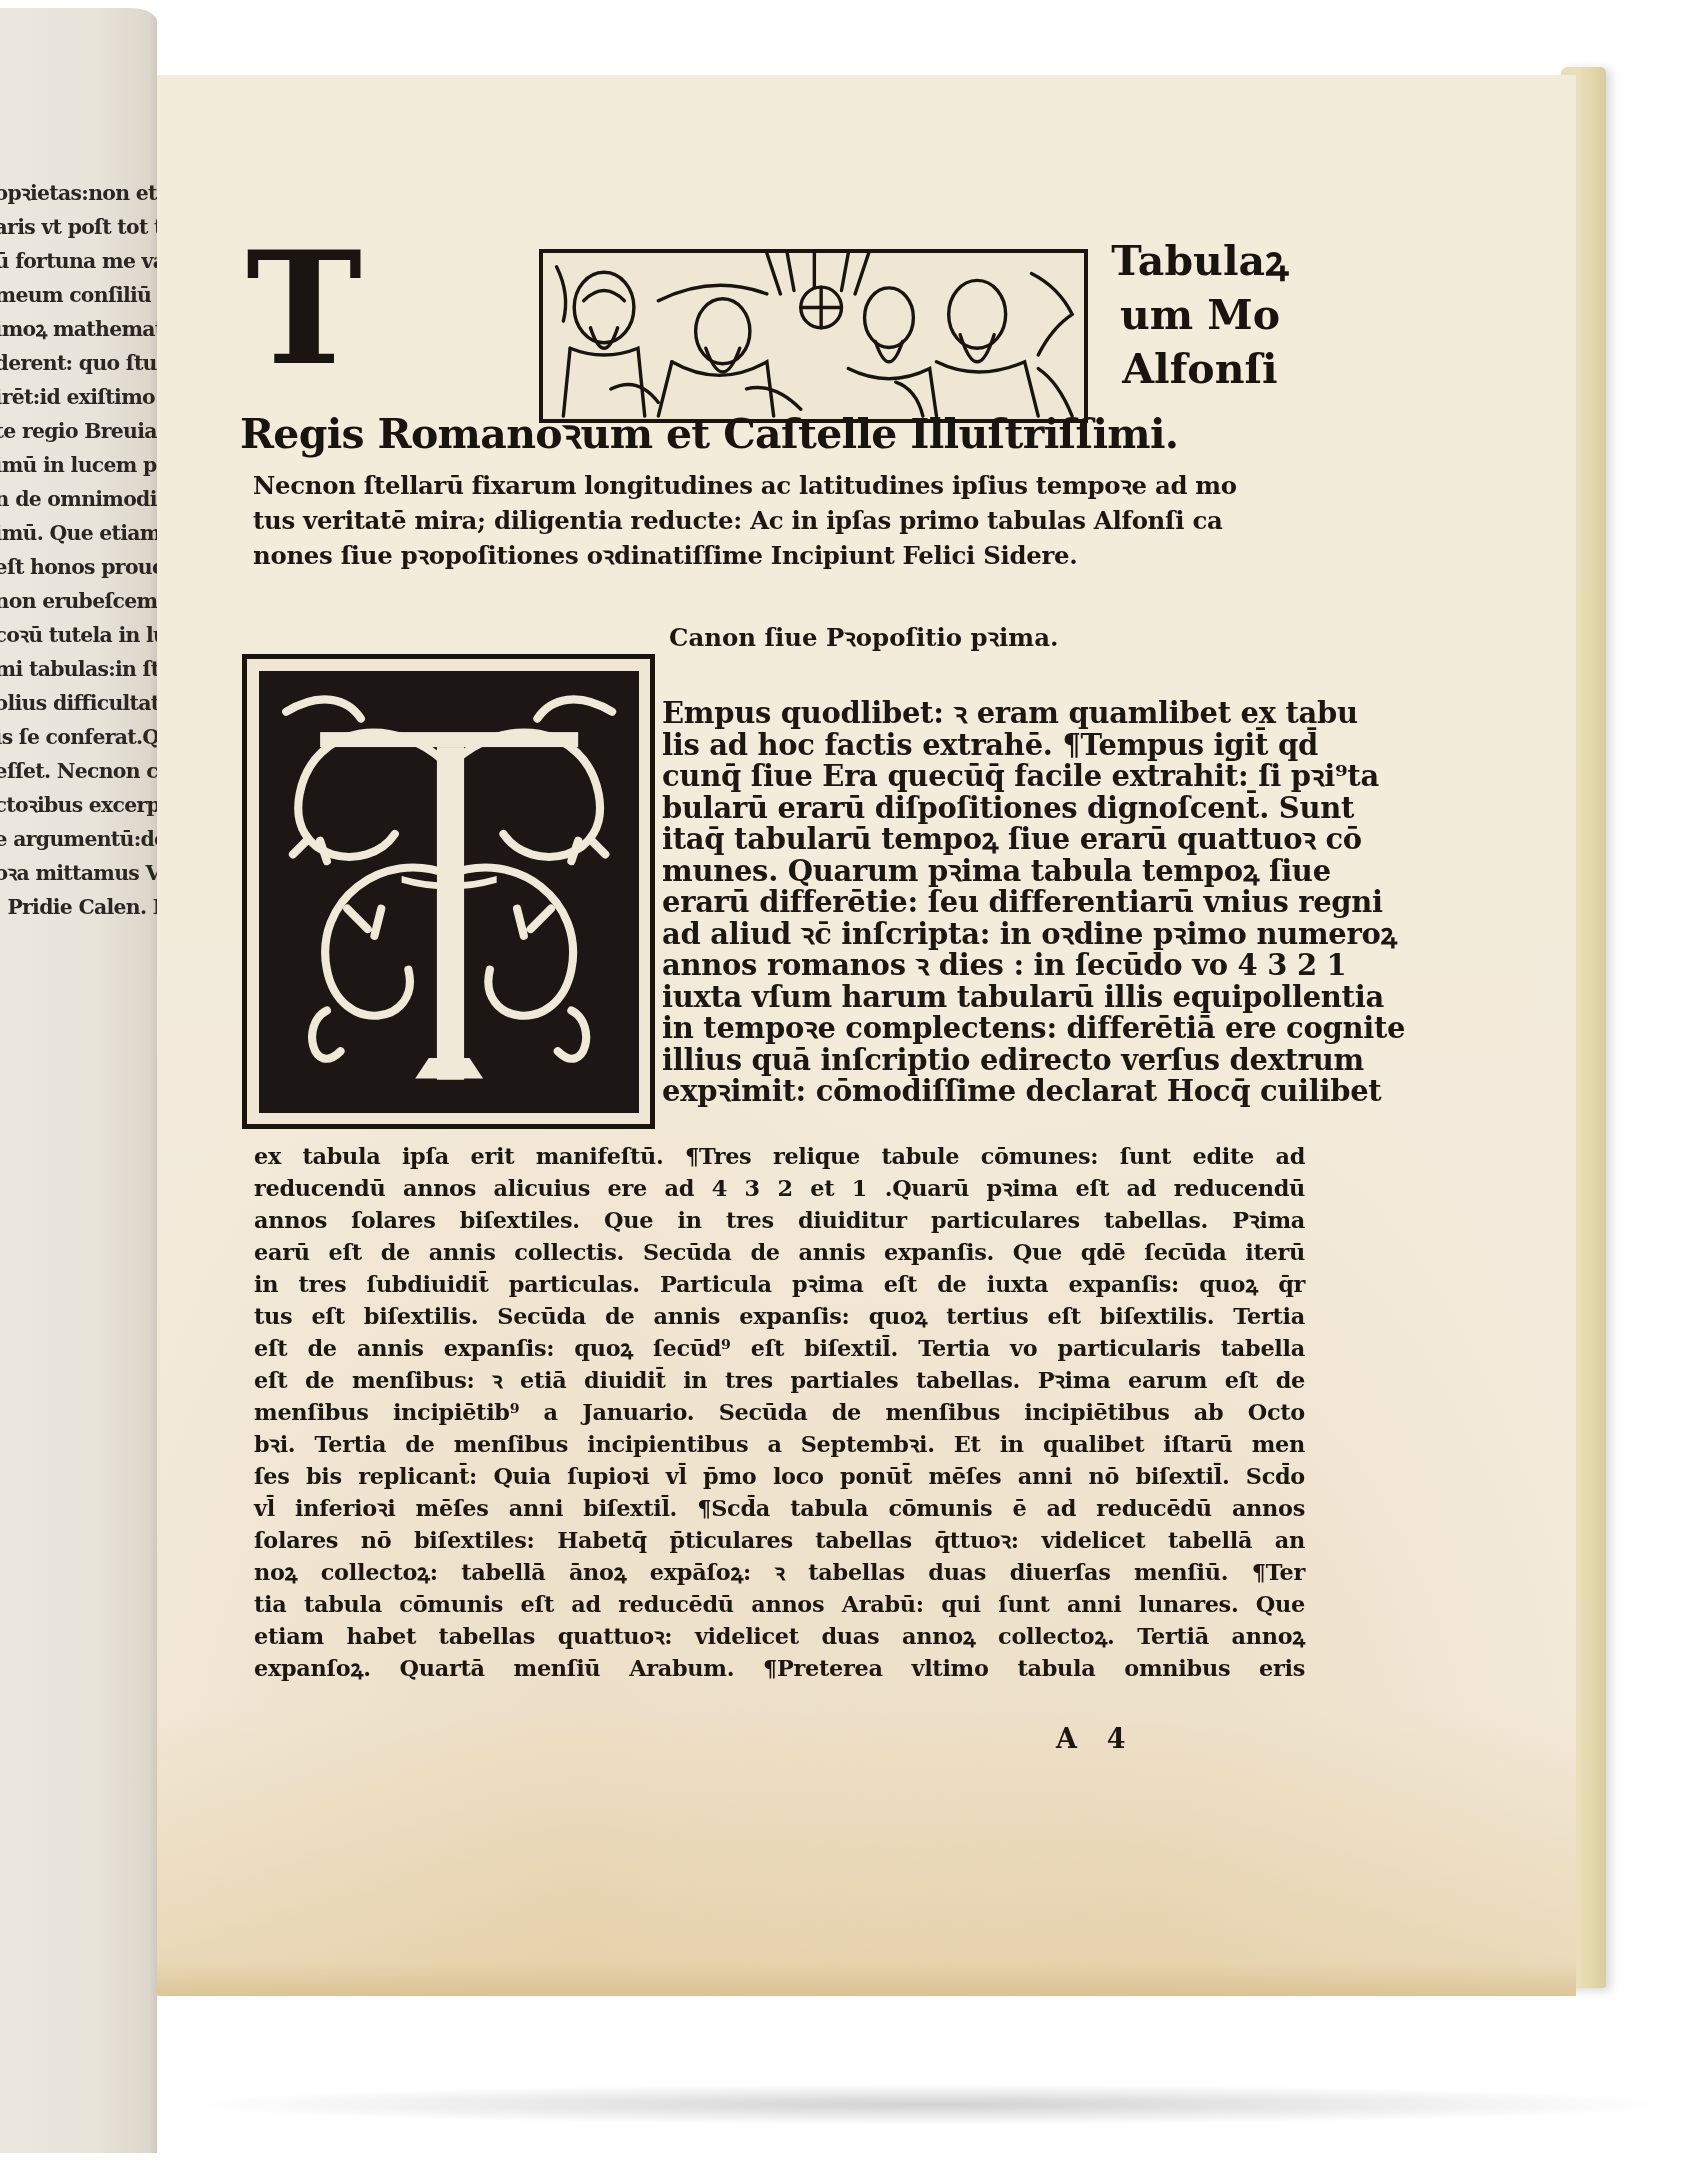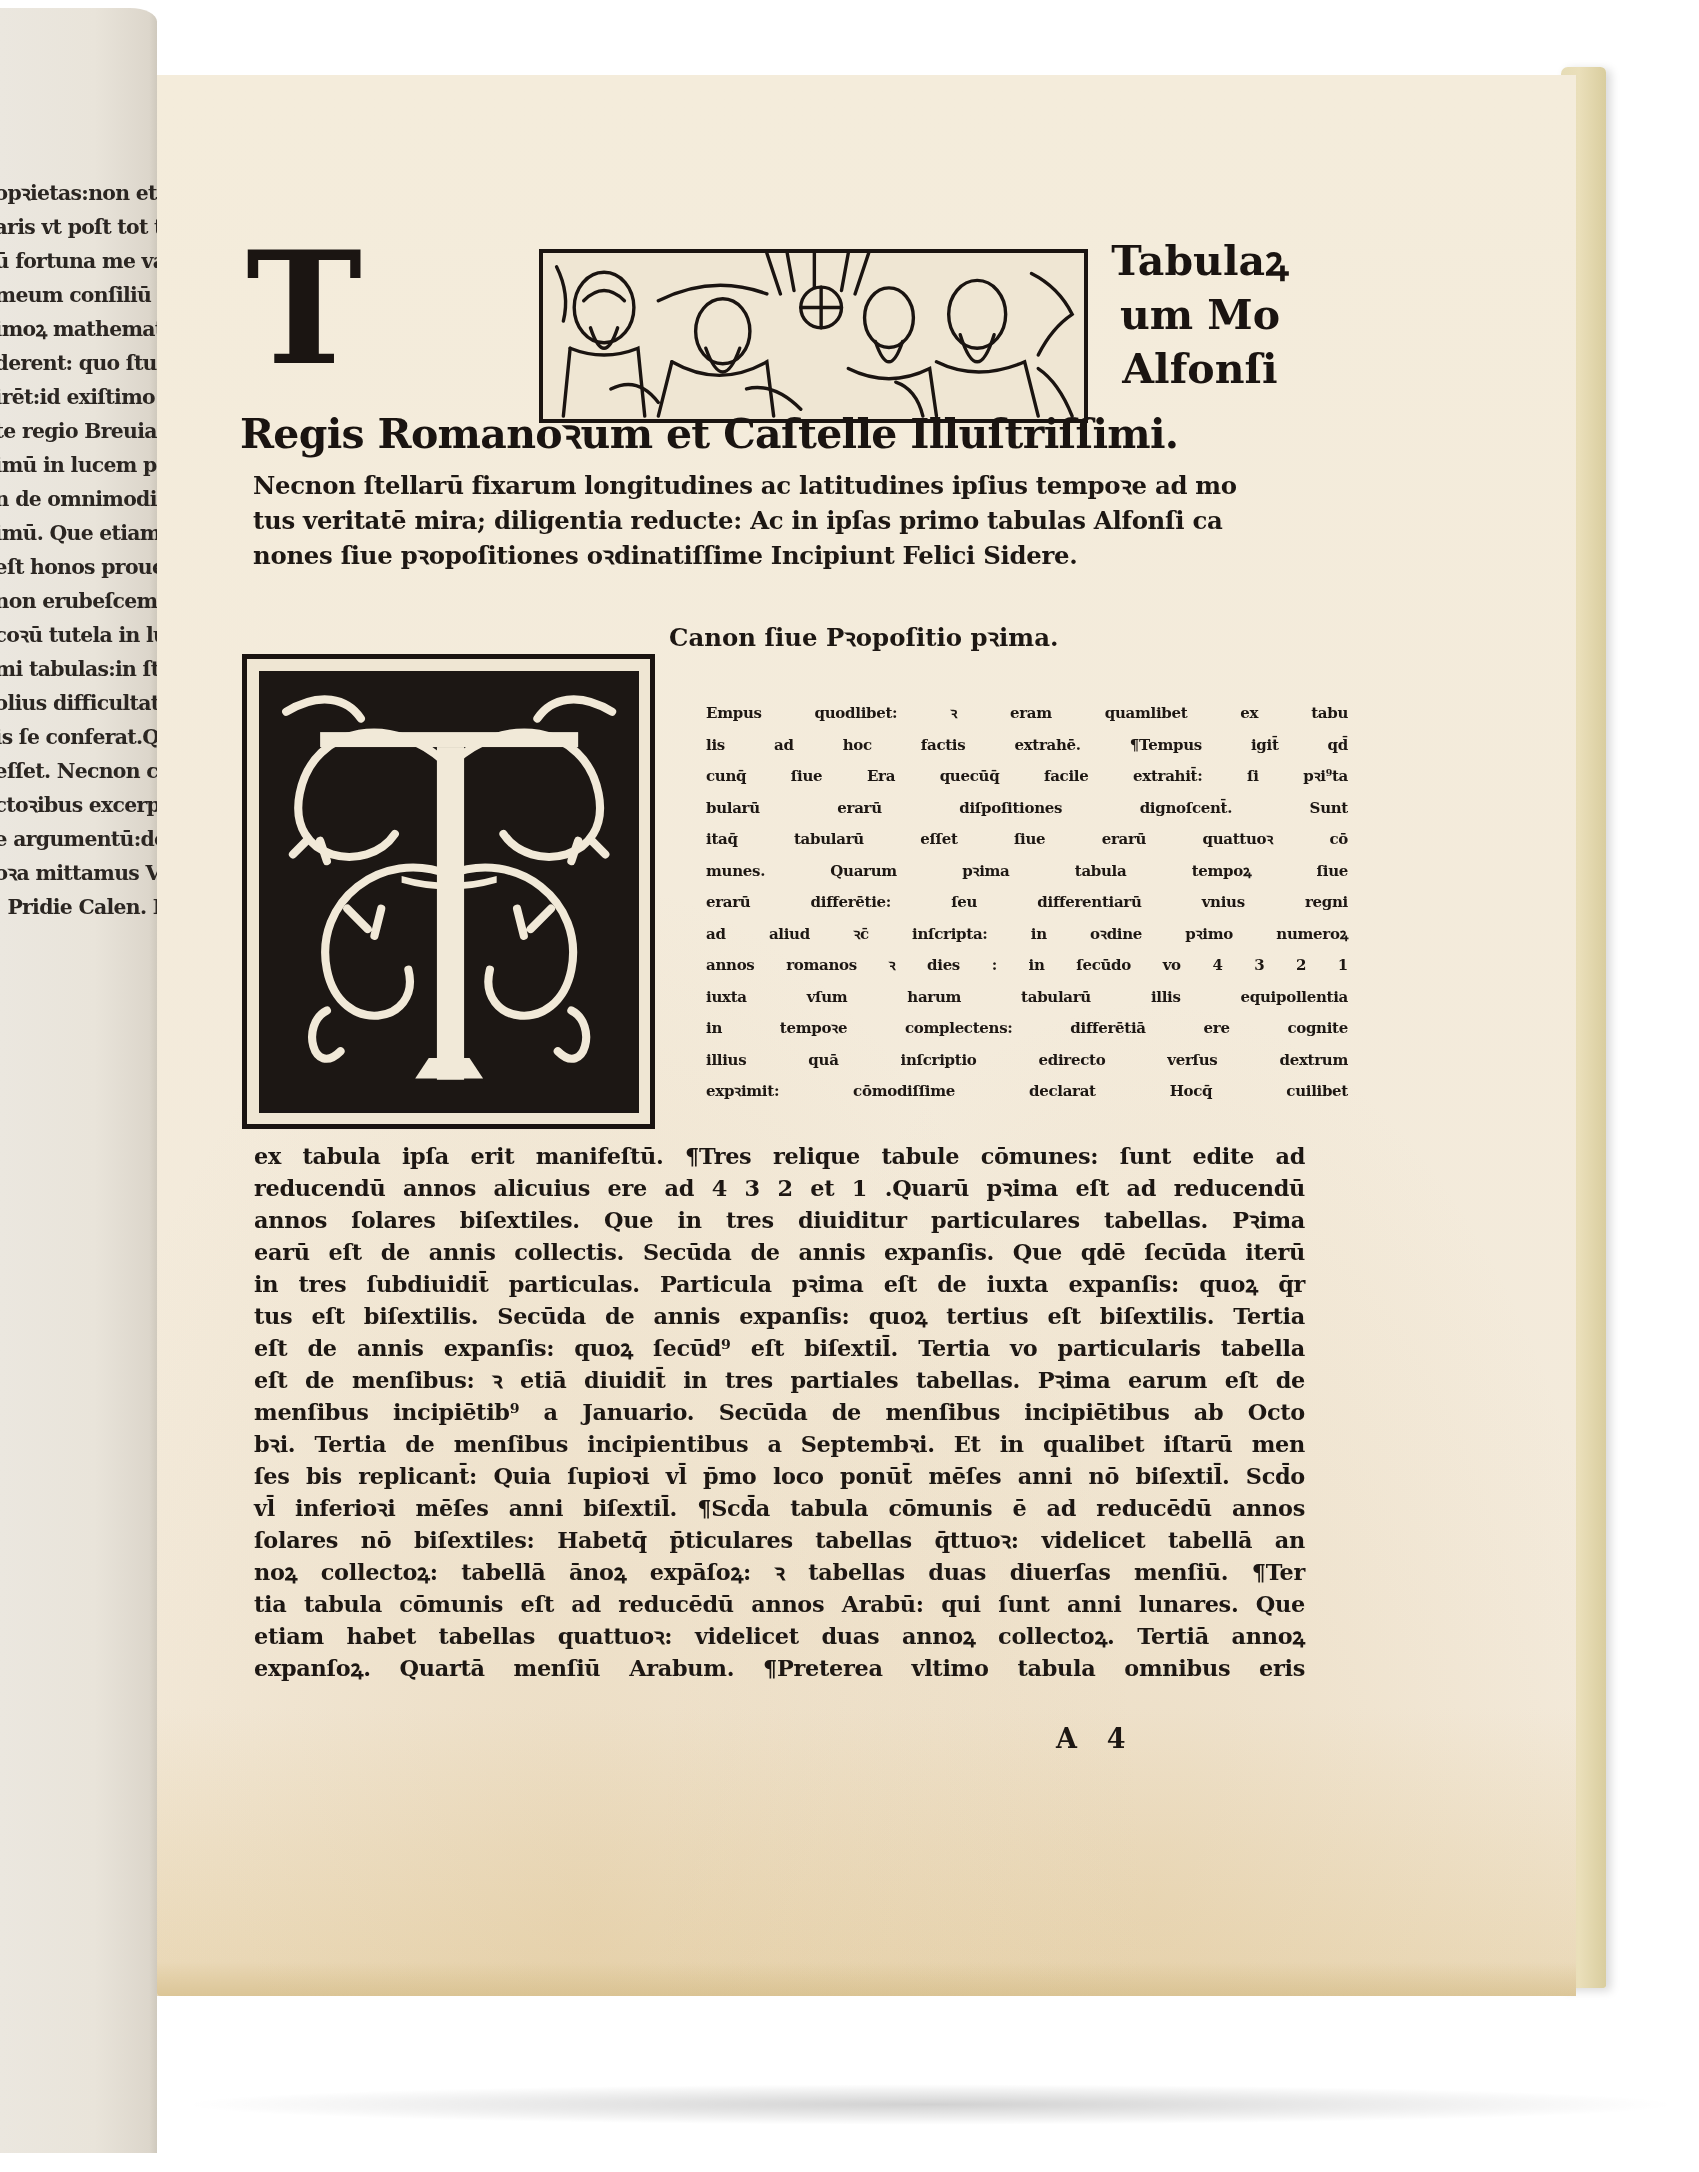--- a/index.html
+++ b/index.html
@@ -95,21 +95,21 @@
     border:5.4px solid #1a1411; box-sizing:border-box; background:#efe6d3;
     padding:9.5px;
   }
   .initial-inner {
     width:100%; height:100%; background:#1c1714; position:relative; overflow:hidden;
     border:2.7px solid #efe6d3; box-sizing:border-box;
   }
   .body-col {
     position:absolute; left:662px; top:698px; width:642px;
     font-family:"DejaVu Serif", serif; font-weight:bold; color:#1d1713;
-    font-size:15px; line-height:31.5px; letter-spacing:-0.3px;margin-left:44px;
+    font-size:29px; line-height:31.5px; letter-spacing:-0.3px;
   }
   .body-full {
     position:absolute; left:254px; top:1140px; width:1051px;
     font-family:"DejaVu Serif", serif; font-weight:bold; color:#1d1713;
     font-size:22.4px; line-height:32px; letter-spacing:-0.3px;
   }
   .tline { white-space:nowrap; text-align:justify; text-align-last:justify; display:block; }
   .signature {
     position:absolute; left:1056px; top:1722px;
     font-family:"DejaVu Serif", serif; font-weight:bold; color:#1d1713;
@@ -236,21 +236,21 @@
       </g>
     </svg>
   </div>
 </div>
 
 <div class="body-col">
   <span class="tline">Empus quodlibet: ꝛ eram quamlibet ex tabu</span>
   <span class="tline">lis ad hoc factis extrahē. ¶Tempus igit̄ qd̄</span>
   <span class="tline">cunq̄ ſiue Era quecūq̄ facile extrahit̄: ſi pꝛi⁹ta</span>
   <span class="tline">bularū erarū diſpoſitiones dignoſcent̄.  Sunt</span>
-  <span class="tline">itaq̄ tabularū eſſet ſiue erarū quattuoꝛ cō</span>
+  <span class="tline">itaq̄ tabularū tempoꝝ ſiue erarū quattuoꝛ cō</span>
   <span class="tline">munes. Quarum pꝛima tabula tempoꝝ ſiue</span>
   <span class="tline">erarū differētie: ſeu differentiarū vnius regni</span>
   <span class="tline">ad aliud ꝛc̄ inſcripta: in oꝛdine pꝛimo numeroꝝ</span>
   <span class="tline">annos romanos ꝛ dies : in ſecūdo vo 4 3 2 1</span>
   <span class="tline">iuxta vſum harum tabularū illis equipollentia</span>
   <span class="tline">in tempoꝛe complectens: differētiā ere cognite</span>
   <span class="tline">illius quā inſcriptio edirecto verſus dextrum</span>
   <span class="tline">expꝛimit: cōmodiſſime declarat Hocq̄ cuilibet</span>
 </div>
 

